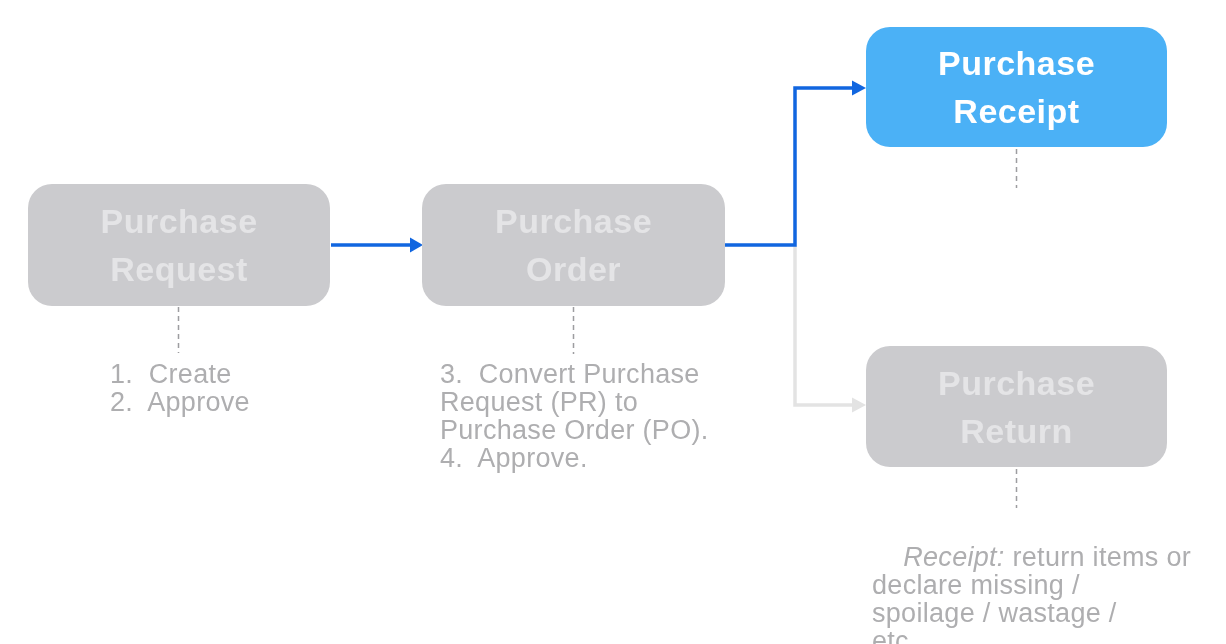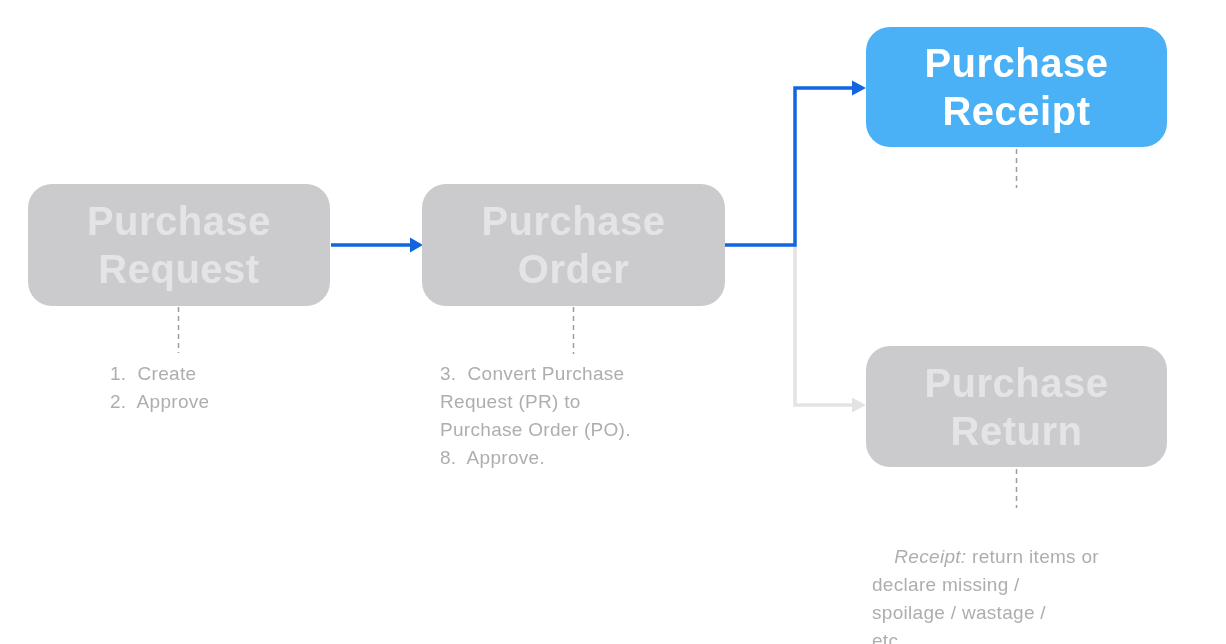--- a/index.html
+++ b/index.html
@@ -21,33 +21,33 @@
   }
   .node {
     position: absolute;
     border-radius: 24px;
     display: flex;
     align-items: center;
     justify-content: center;
     text-align: center;
   }
   .node-label {
-    font-size: 40px;
+    font-size: 34px;
     font-weight: 700;
     line-height: 48px;
     letter-spacing: 0.5px;
     white-space: pre-line;
   }
   .node-request { left: 28px;  top: 184px; width: 302px; height: 122px; }
   .node-order   { left: 422px; top: 184px; width: 303px; height: 122px; }
   .node-receipt { left: 866px; top: 27px;  width: 301px; height: 120px; }
   .node-return  { left: 866px; top: 346px; width: 301px; height: 121px; }
   .note {
     position: absolute;
-    font-size: 19px;
+    font-size: 27px;
     font-weight: 500;
     line-height: 28px;
     letter-spacing: 0.3px;
     white-space: pre-wrap;
   }
   .note-request { left: 110px; top: 360px; }
   .note-order   { left: 440px; top: 360px; }
   .note-return  { left: 872px; top: 515px; }
   .italic { font-style: italic; }
 </style>
@@ -92,21 +92,21 @@
     <div class="node-label">Purchase
 Return</div>
   </div>
 
   <div class="note note-request" style="color: rgb(174, 174, 176);">1.  Create
 2.  Approve</div>
 
   <div class="note note-order" style="color: rgb(174, 174, 176);">3.  Convert Purchase
 Request (PR) to
 Purchase Order (PO).
-8.  Approve.</div>
+4.  Approve.</div>
 
   <div class="note note-return" style="color: rgb(174, 174, 176);">
     <span class="italic">Receipt:</span><span> return items or
 declare missing /
 spoilage / wastage /
 etc.</span>
   </div>
 
 </div>
 

